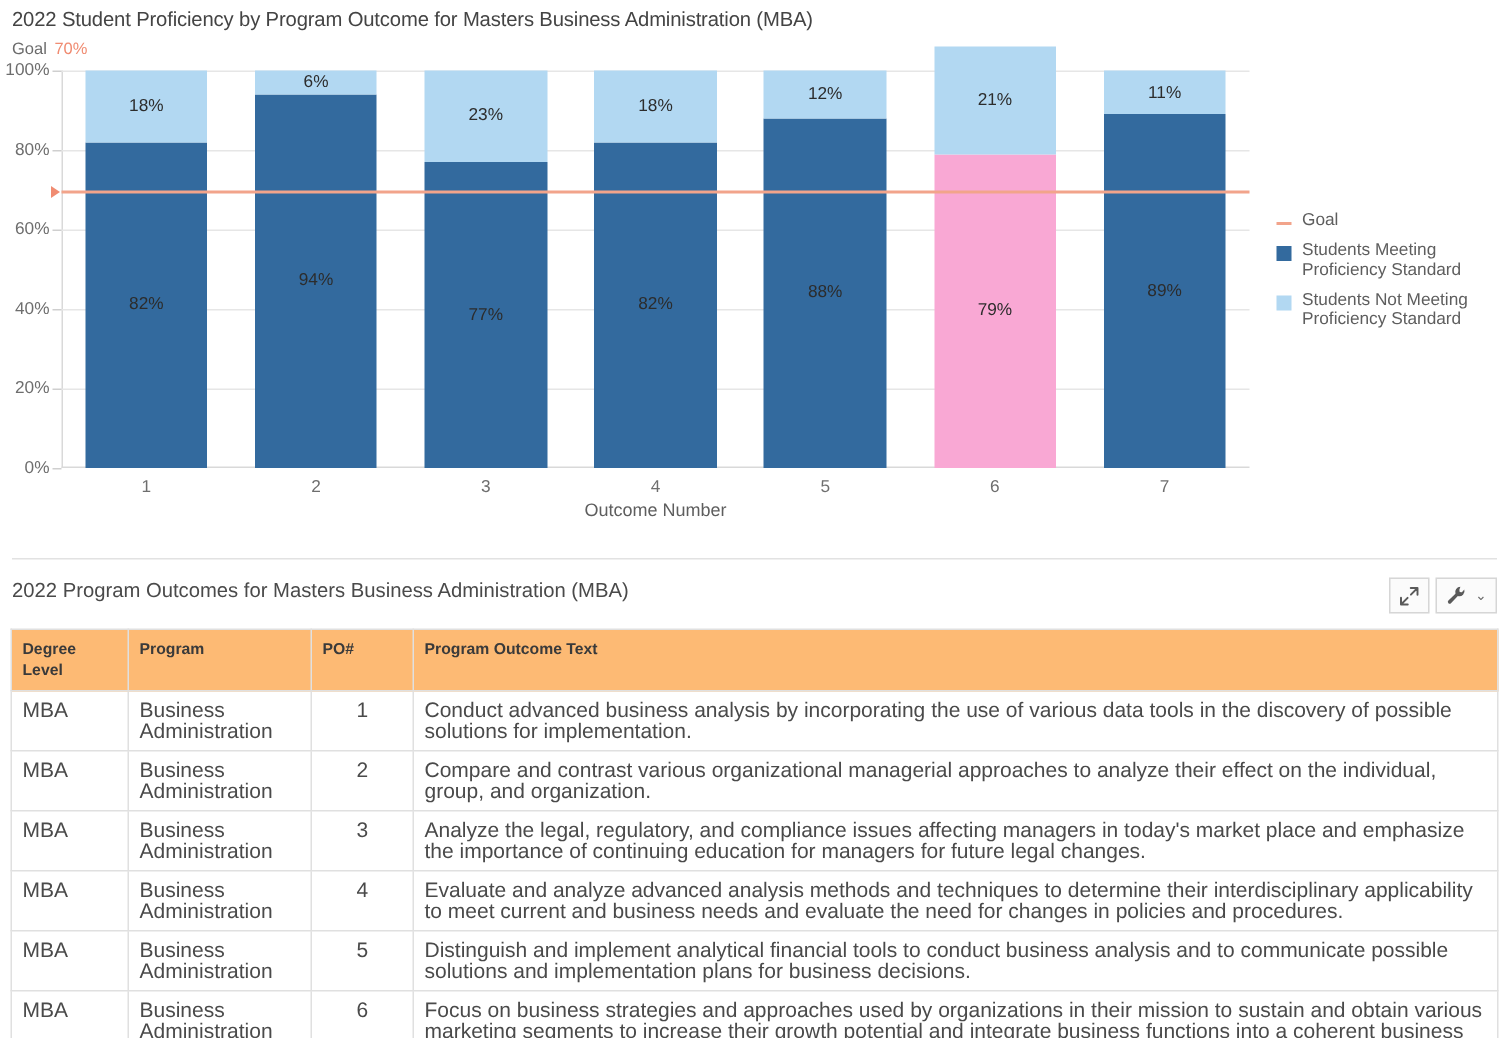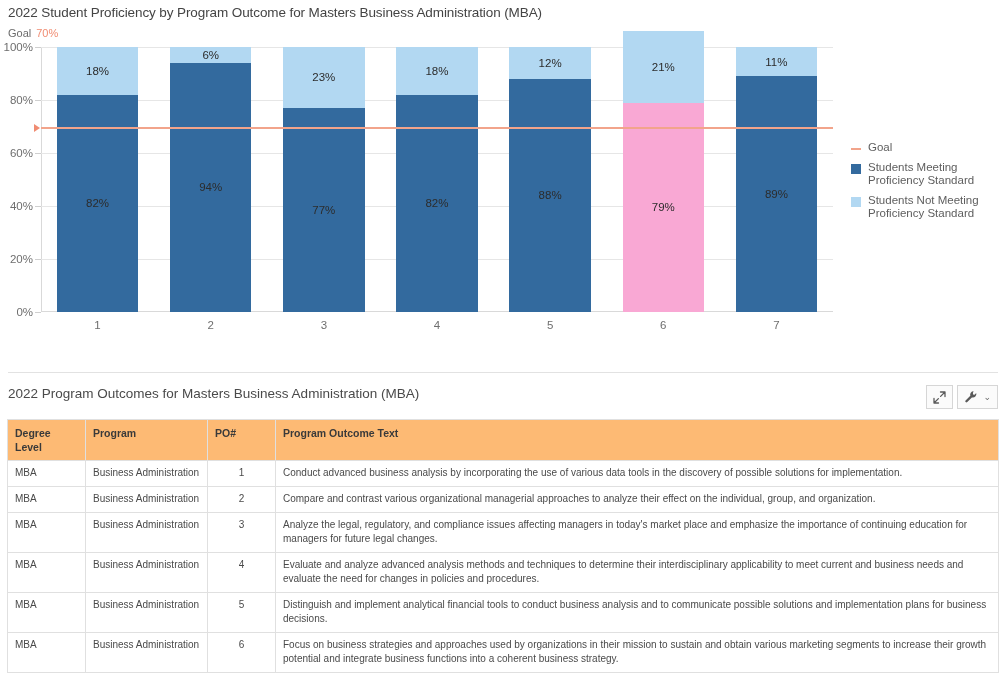--- a/index.html
+++ b/index.html
@@ -215,21 +215,21 @@
     top: 33px;
     width: 992px;
     border-collapse: collapse;
     table-layout: fixed;
   }
   table.outcomes th,
   table.outcomes td {
     border: 1px solid #e0e0e0;
     vertical-align: top;
     padding: 5px 7px 6px 7px;
-    font-size: 10px;
+    font-size: 14px;
     line-height: 14px;
     color: #4a4a4a;
   }
   table.outcomes th {
     font-weight: bold;
     font-size: 10.5px;
     color: #3a3a3a;
     text-align: left;
     background: #fdba74;
     padding-top: 6px;
@@ -342,20 +342,21 @@
             </div>
             <div class="xtick">7</div>
           </div>
         </div>
       <div id="goalrule" style="top: 79.5px; position: absolute; left: 0px; right: 0px; height: 0px;">
           <div class="goal-rule" style="background: rgb(242, 164, 139);"></div>
           <div class="goal-marker"></div>
         </div>
     </div>
 
+    <div class="x-axis-title">Outcome Number</div>
 
     <div class="legend" id="legend">
         <div class="legend-item">
           <span class="legend-swatch line" style="background: rgb(242, 164, 139);"></span>
           <span class="legend-text">Goal</span>
         </div>
         <div class="legend-item">
           <span class="legend-swatch" style="background: rgb(51, 106, 158);"></span>
           <span class="legend-text">Students Meeting Proficiency Standard</span>
         </div>

